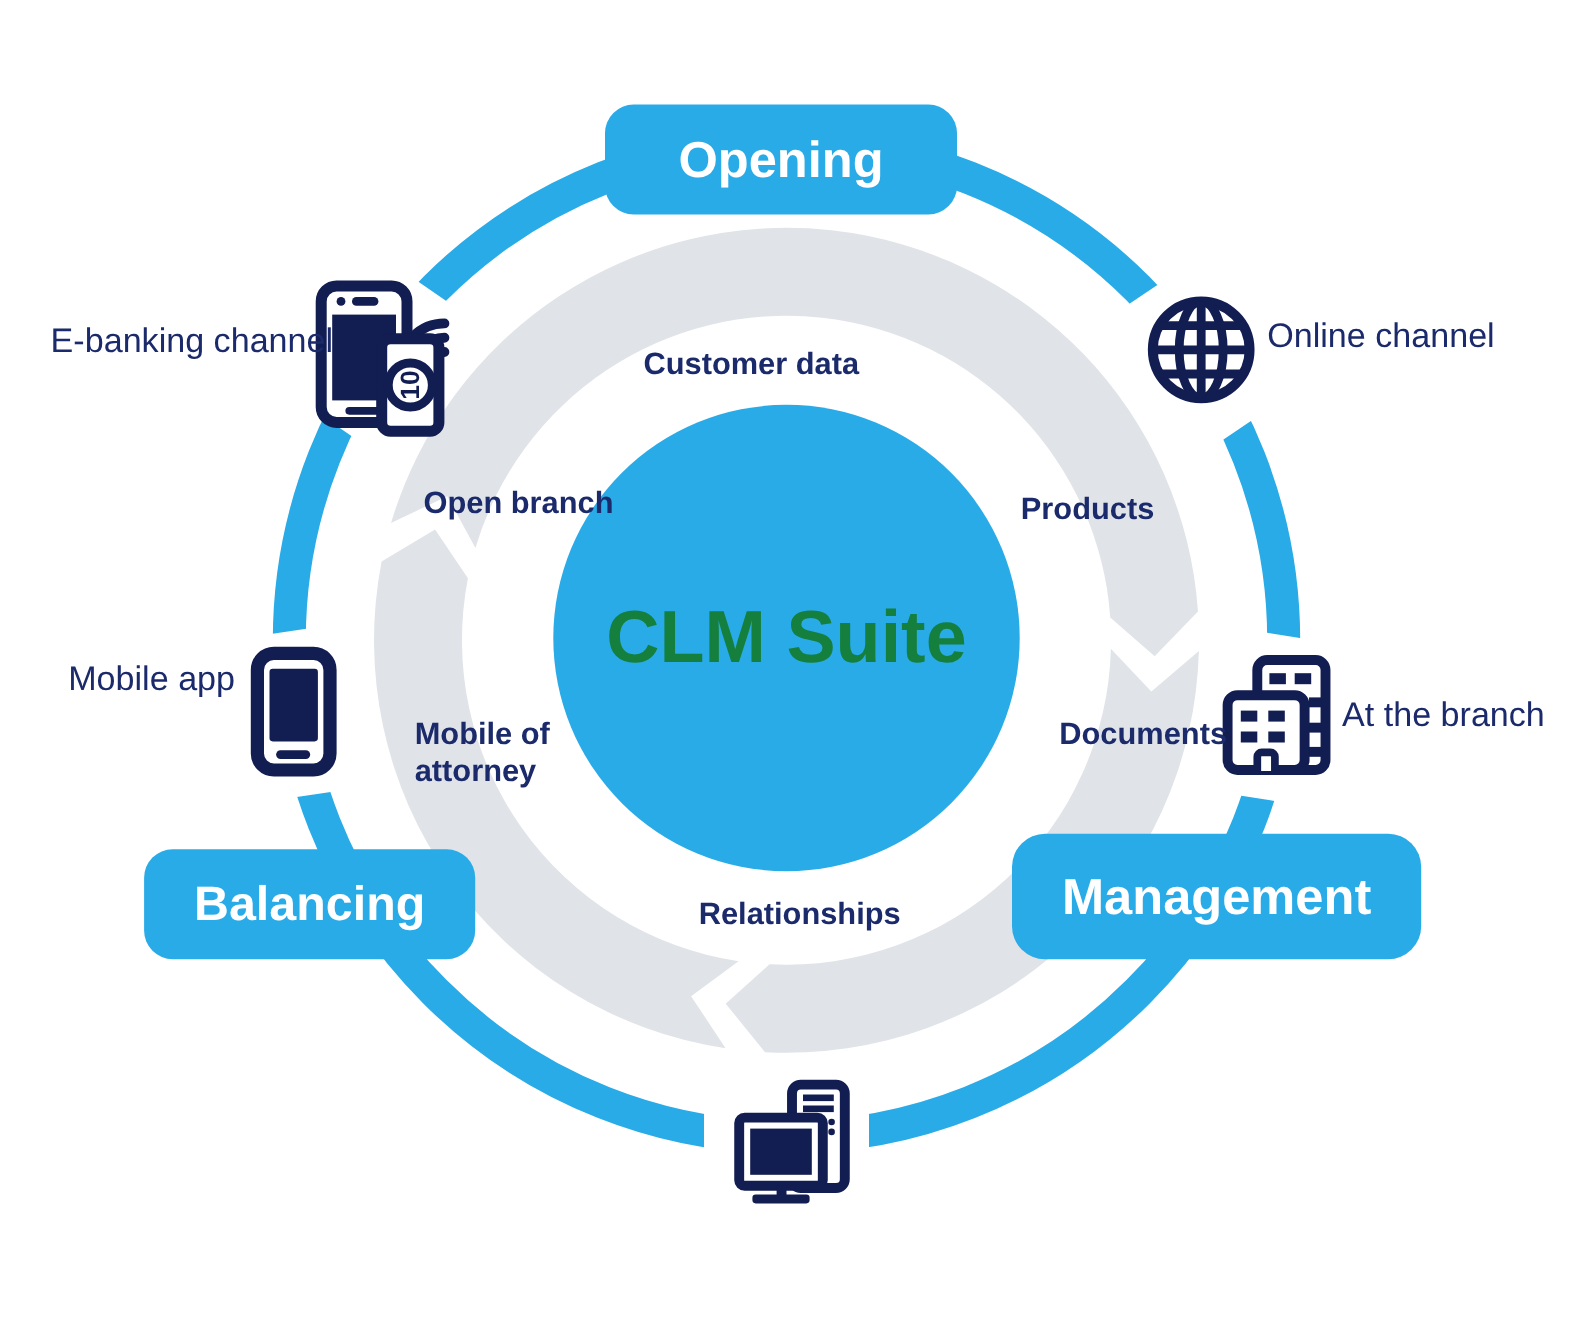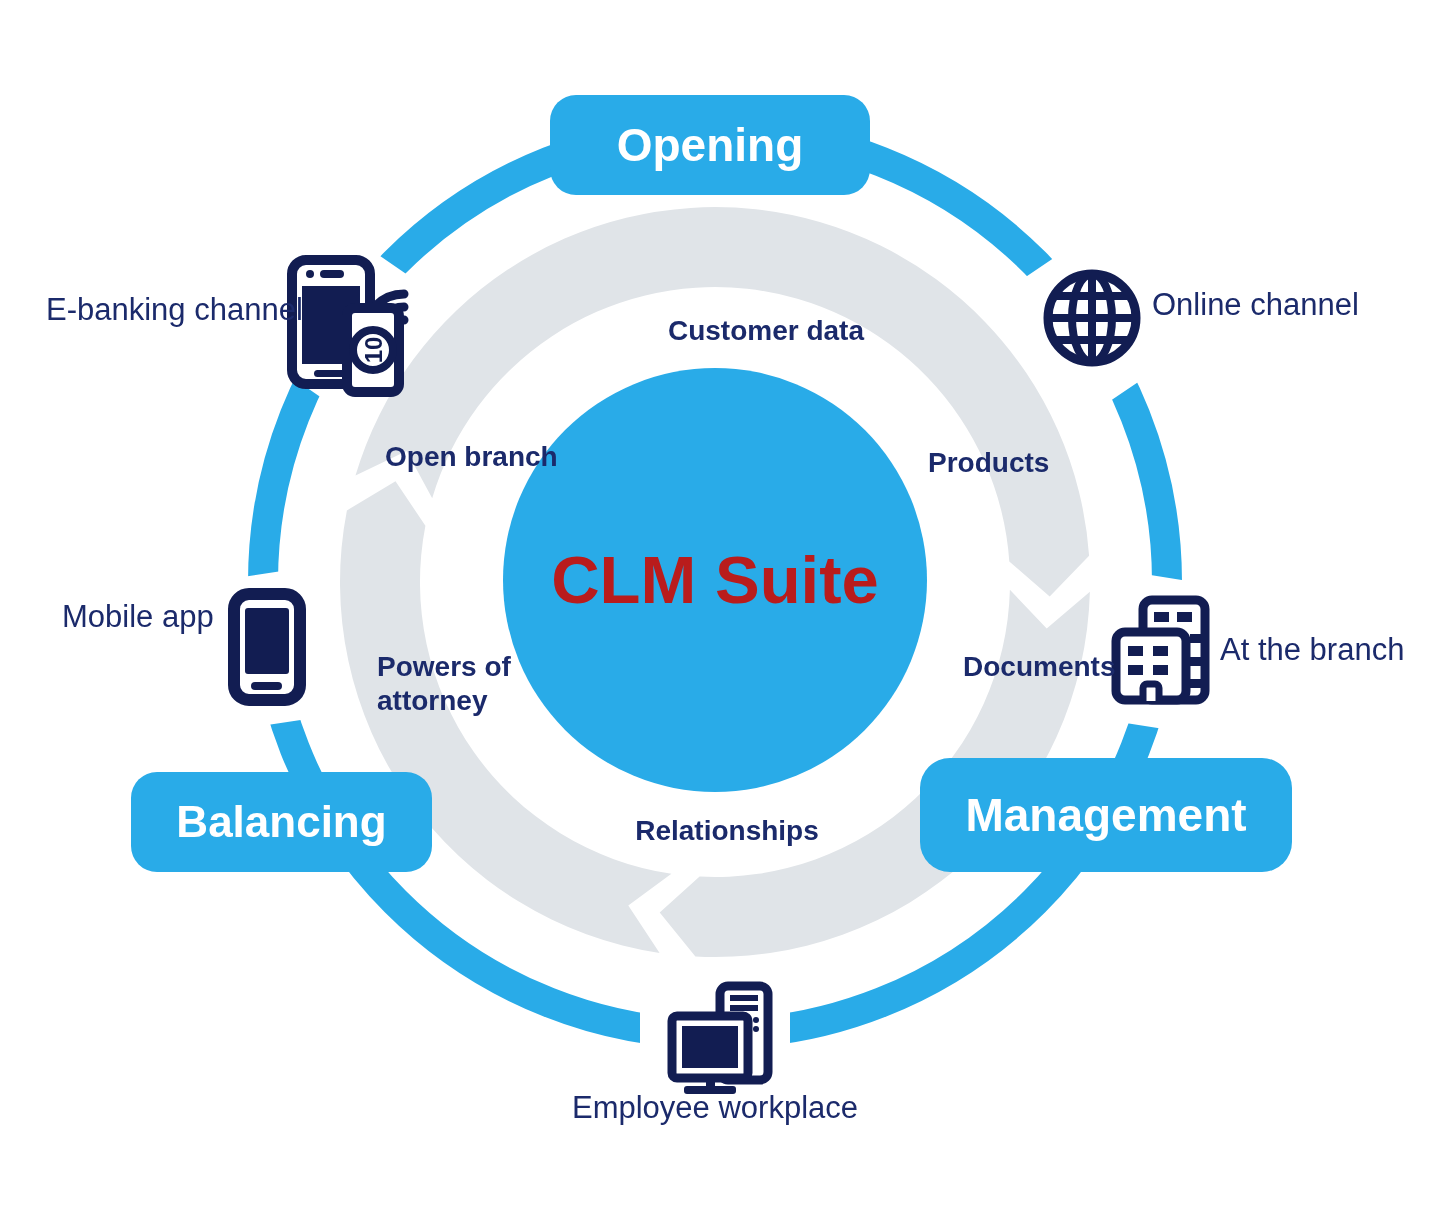--- a/index.html
+++ b/index.html
@@ -38,21 +38,21 @@
     position:absolute;
     color:var(--text-navy);
     font-size:28px;
     font-weight:bold;
     white-space:nowrap;
   }
   .center-title{
     position:absolute;
     left:465px;top:546px;width:500px;
     text-align:center;
-    color:#b91c1c;
+    color:#15803d;
     font-size:67px;
     font-weight:bold;
     line-height:68px;
     white-space:nowrap;
   }
   .two-line{line-height:34px;white-space:normal;}
 </style>
 </head>
 <body>
 
@@ -144,27 +144,26 @@
   </svg>
 
   <div class="badge badge-opening">Opening</div>
   <div class="badge badge-management">Management</div>
   <div class="badge badge-balancing">Balancing</div>
 
   <div class="chan-label" style="left:46px;top:292px;">E-banking channel</div>
   <div class="chan-label" style="left:1152px;top:287px;">Online channel</div>
   <div class="chan-label" style="left:62px;top:599px;">Mobile app</div>
   <div class="chan-label" style="left:1220px;top:632px;">At the branch</div>
-  <div class="chan-label" style="left:540px;top:1090px;width:350px;text-align:center;">Employee workplace</div>
 
-  <div class="inner-label" style="left:564px;top:315px;width:300px;text-align:right;">Customer data</div>
+  <div class="inner-label" style="left:533px;top:315px;width:300px;text-align:center;">Customer data</div>
   <div class="inner-label" style="left:385px;top:441px;">Open branch</div>
   <div class="inner-label" style="left:928px;top:447px;">Products</div>
   <div class="inner-label" style="left:931px;top:651px;margin-left:32px;">Documents</div>
   <div class="inner-label two-line" style="left:377px;top:650px;width:170px;">
-    <span>Powers of</span><br>
+    <span>Mobile of</span><br>
     <span>attorney</span>
   </div>
   <div class="inner-label" style="left:577px;top:815px;width:300px;text-align:center;">Relationships</div>
 
   <div class="center-title">CLM Suite</div>
 
 </div>
 
 </body></html>

